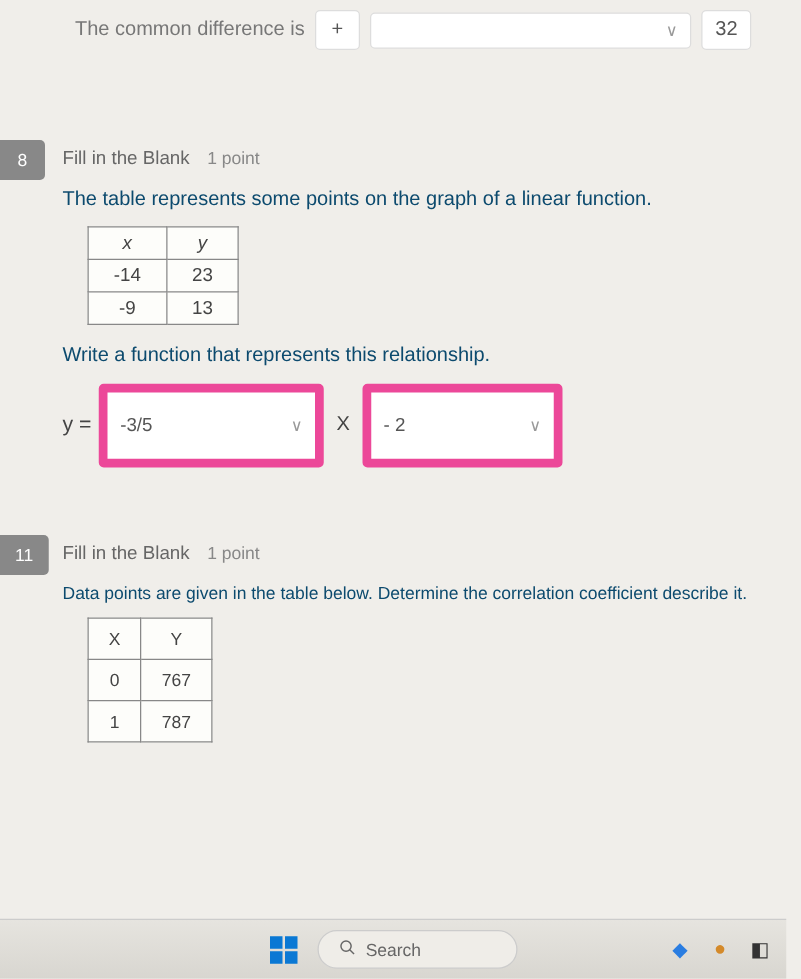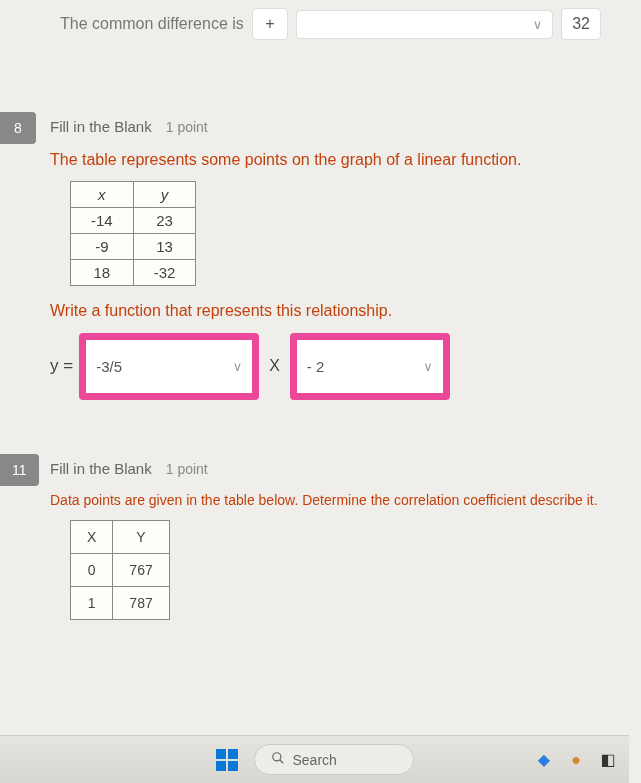--- a/index.html
+++ b/index.html
@@ -59,33 +59,33 @@
       color: #fff;
       font-size: 14px;
       padding: 8px 12px;
       border-radius: 0 4px 4px 0;
       min-width: 36px;
       text-align: center;
     }
     .qheader {
       display: flex;
       gap: 14px;
-      align-items: flex-end;
+      align-items: flex-start;
       margin-bottom: 14px;
     }
     .qtype {
       color: #666;
       font-size: 15px;
     }
     .qpoints {
       color: #888;
       font-size: 14px;
     }
     .prompt {
-      color: #c2410c;
+      color: #0c4a6e;
       font-size: 16px;
       margin-bottom: 10px;
       line-height: 1.4;
     }
     table.data {
       border-collapse: collapse;
       margin: 6px 0 14px 20px;
       background: #fdfdfa;
     }
     table.data th, table.data td {
@@ -232,24 +232,20 @@
         <th>x</th>
         <th>y</th>
       </tr>
       <tr>
         <td>-14</td>
         <td>23</td>
       </tr>
       <tr>
         <td>-9</td>
         <td>13</td>
-      </tr>
-      <tr>
-        <td>18</td>
-        <td>-32</td>
       </tr>
     </tbody>
       </table>
     <div class="prompt">Write a function that represents this relationship.</div>
     <div class="answer-row">
       <span class="ylabel">y =</span>
       <div class="input-box">
         <span>-3/5</span>
         <span class="chev">∨</span>
       </div>

